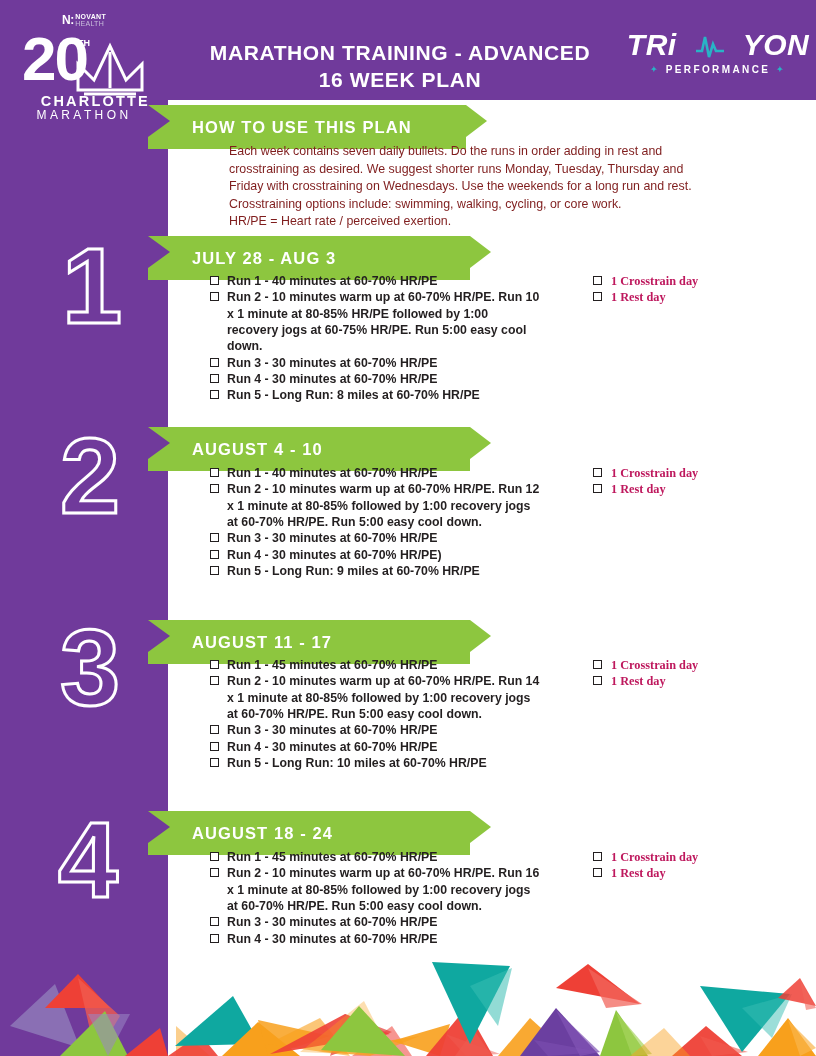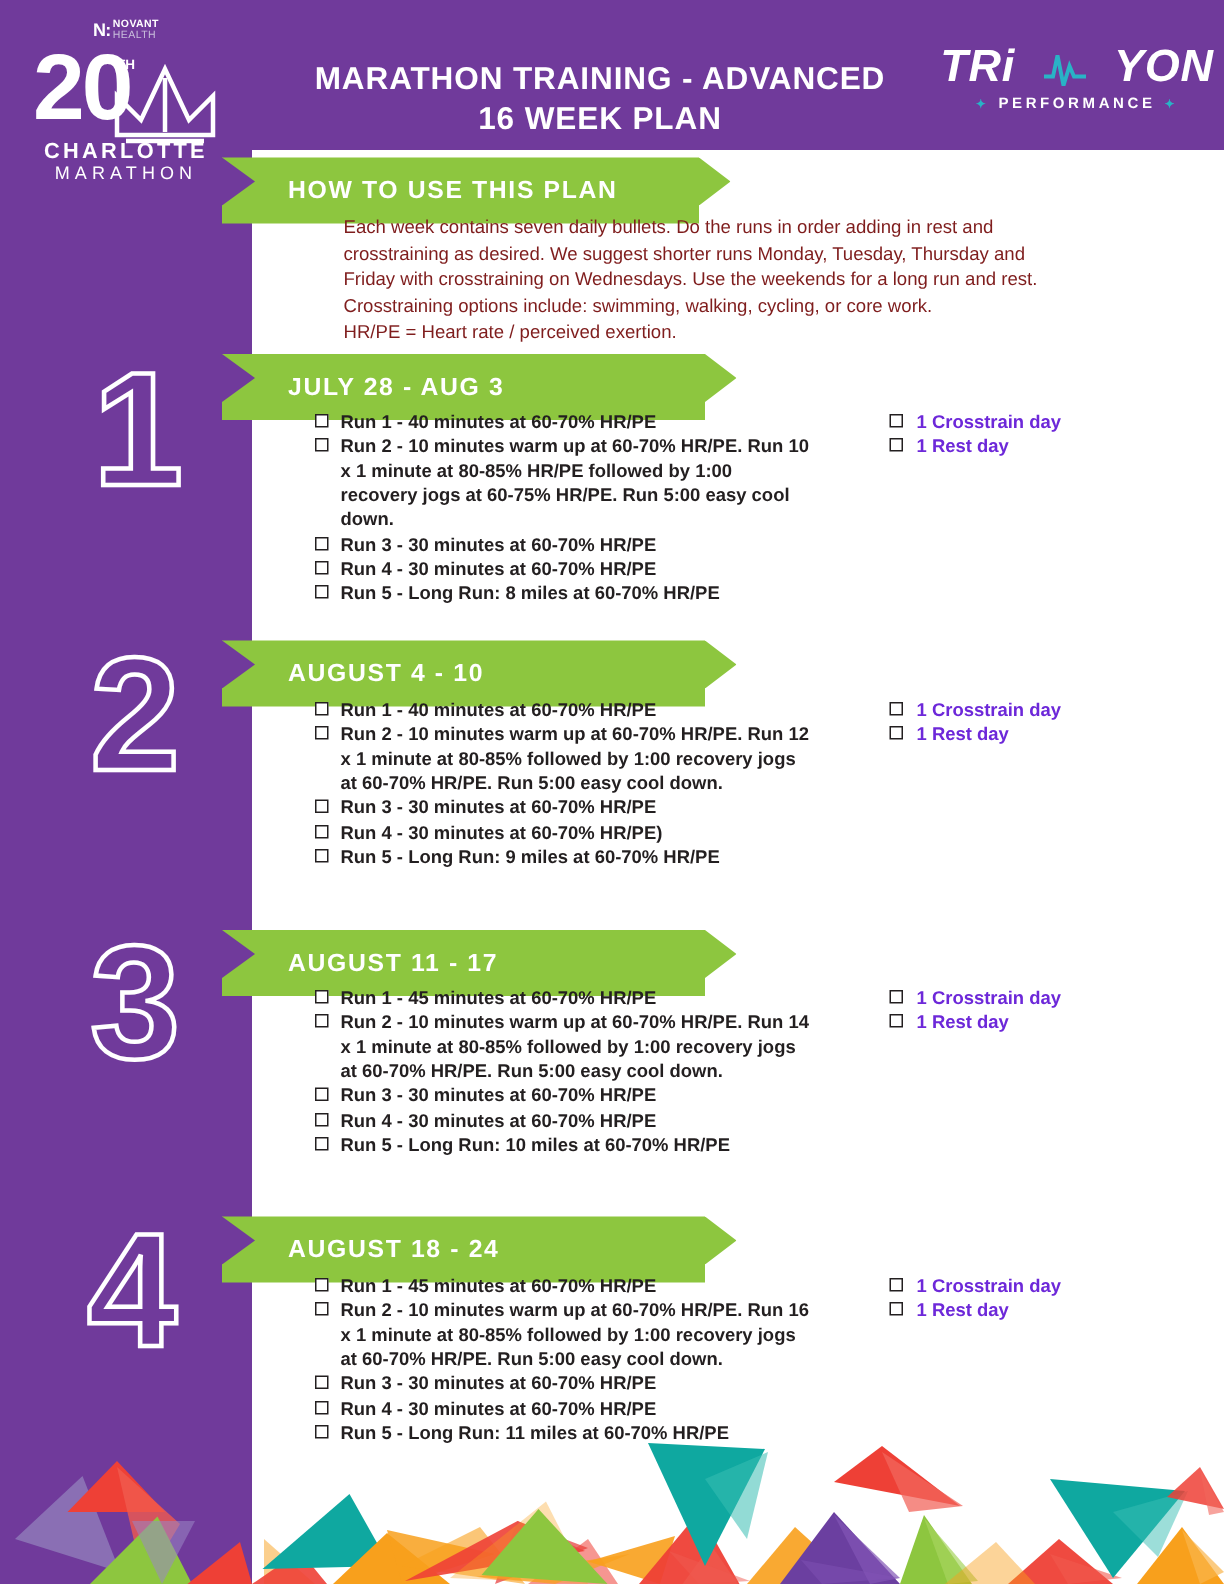--- a/index.html
+++ b/index.html
@@ -57,21 +57,21 @@
     font-size: 62px; font-weight: bold; letter-spacing: -2px;
     line-height: 1; color: #ffffff; text-align: right;
   }
   .th {
     position: absolute; left: 60px; top: 8px;
     font-size: 9px; font-weight: bold;
   }
   .crown { position: absolute; left: 56px; top: 8px; }
 
   .charlotte {
-    text-align: center; font-size: 14.5px; font-weight: bold;
+    text-align: right; font-size: 14.5px; font-weight: bold;
     letter-spacing: 2.2px; line-height: 1.05; margin-top: -4px;
   }
   .marathon-word {
     text-align: center; font-size: 12px; font-weight: normal;
     letter-spacing: 3.4px; line-height: 1.15;
   }
 
   
   .doc-title {
     position: absolute; left: 180px; top: 40px;
@@ -154,22 +154,22 @@
   .cbox {
     flex: none;
     width: 9px; height: 9px;
     border: 1.3px solid #231F20;
     background: #ffffff;
     margin-top: 3px;
   }
   .run-text { flex: 1; }
   .extras {
     position: absolute;
-    color: #6d28d9;
-    font-size: 12.3px; font-weight: bold; line-height: 1.33;
+    color: #be185d;
+    font-size: 12.3px; font-weight: bold; line-height: 1.33; font-family: Liberation Serif, serif;
   }
   .extras .run-item { gap: 9px; }
 
   
   .tri-wrap {
     position: absolute; left: 0; bottom: 0;
     width: 816px; height: 100px;
     overflow: hidden;
   }
 </style>
@@ -365,24 +365,20 @@
         <span class="run-text">Run 2 - 10 minutes warm up at 60-70% HR/PE. Run 16 x 1 minute at 80-85% followed by 1:00 recovery jogs at 60-70% HR/PE. Run 5:00 easy cool down.</span>
       </div>
     <div class="run-item">
         <span class="cbox"></span>
         <span class="run-text">Run 3 - 30 minutes at 60-70% HR/PE</span>
       </div>
     <div class="run-item">
         <span class="cbox"></span>
         <span class="run-text">Run 4 - 30 minutes at 60-70% HR/PE</span>
       </div>
-    <div class="run-item">
-        <span class="cbox"></span>
-        <span class="run-text">Run 5 - Long Run: 11 miles at 60-70% HR/PE</span>
-      </div>
   </div>
   <div class="extras" style="left:565px; top:849px; width:200px;">
     <div class="run-item">
         <span class="cbox"></span>
         <span class="run-text">1 Crosstrain day</span>
       </div>
     <div class="run-item">
         <span class="cbox"></span>
         <span class="run-text">1 Rest day</span>
       </div>

